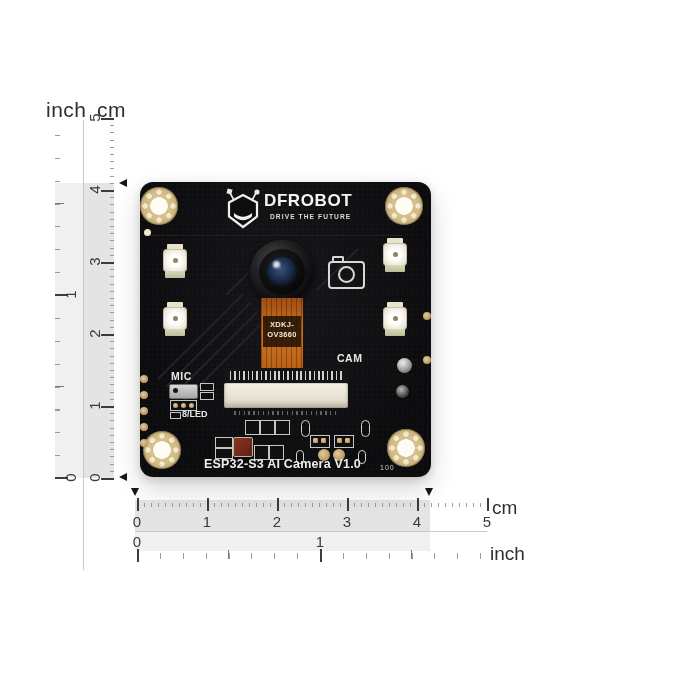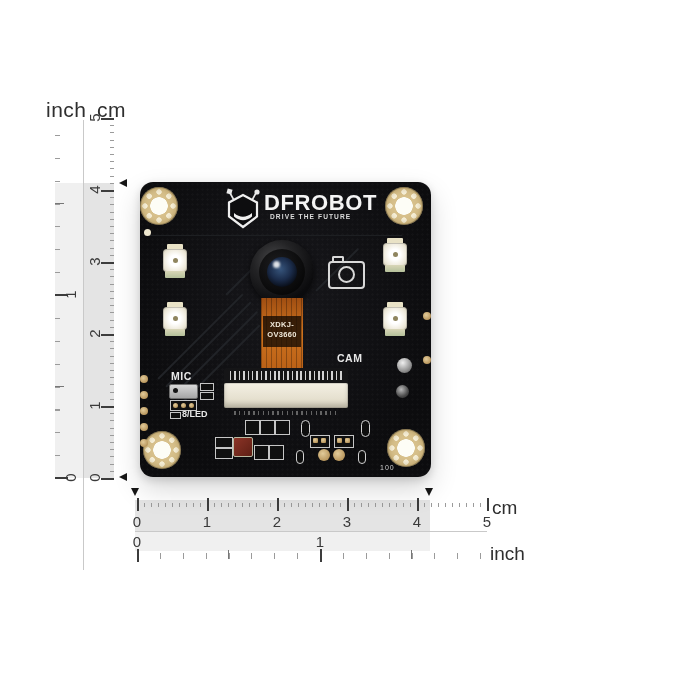--- a/index.html
+++ b/index.html
@@ -149,21 +149,21 @@
     <div class="a" style="left:4px;top:47px;width:7px;height:7px;border-radius:50%;background:#efe7cf;"></div>
 
     <svg class="a" style="left:82px;top:4px;" width="42" height="46" viewBox="0 0 42 46">
       <line x1="13" y1="16" x2="8" y2="7" stroke="#e9e9e9" stroke-width="1.6"></line>
       <rect x="5" y="3" width="5" height="5" fill="#e9e9e9" transform="rotate(15 7.5 5.5)"></rect>
       <line x1="29" y1="16" x2="34" y2="7" stroke="#e9e9e9" stroke-width="1.6"></line>
       <circle cx="35" cy="6" r="2.6" fill="#e9e9e9"></circle>
       <polygon points="21,9 35,16.5 35,30.5 21,41 7,30.5 7,16.5" fill="#0d0d0f" stroke="#efefef" stroke-width="2.2"></polygon>
       <path d="M12,27 Q21,34.5 30,27 L30,30.5 Q21,38 12,30.5 Z" fill="#efefef"></path>
     </svg>
-    <span class="a sk" style="left:124px;top:10px;font-size:22px;letter-spacing:.6px;color:#f4f4f4;">DFROBOT</span>
+    <span class="a sk" style="left:124px;top:10px;font-size:17px;letter-spacing:.6px;color:#f4f4f4;">DFROBOT</span>
     <span class="a sk" style="left:130px;top:32px;font-size:6.6px;letter-spacing:1.1px;color:#dcdcdc;">DRIVE THE FUTURE</span>
 
     <div class="a" style="left:110px;top:58px;width:64px;height:64px;border-radius:50%;background:radial-gradient(circle at 38% 32%,#48484a 0%,#232325 35%,#0b0b0d 72%);box-shadow:0 2px 7px rgba(0,0,0,.65);"></div>
     <div class="a" style="left:119px;top:67px;width:46px;height:46px;border-radius:50%;background:radial-gradient(circle at 40% 35%,#1d1d1f,#000);"></div>
     <div class="a" style="left:127px;top:75px;width:30px;height:30px;border-radius:50%;background:radial-gradient(circle at 45% 40%,#37557c 0%,#1b2c4a 45%,#070b14 78%);"></div>
     <div class="a" style="left:133px;top:79px;width:7px;height:7px;border-radius:50%;background:rgba(255,255,255,.85);filter:blur(1px);"></div>
 
     <div class="a" style="left:188px;top:79px;width:33px;height:24px;border:2px solid #d8d8d8;border-radius:4px;"></div>
     <div class="a" style="left:192px;top:74px;width:8px;height:5px;border:2px solid #d8d8d8;border-bottom:none;border-radius:2px 2px 0 0;"></div>
     <div class="a" style="left:198px;top:84px;width:13px;height:13px;border:2px solid #d8d8d8;border-radius:50%;"></div>
@@ -246,16 +246,17 @@
     <div class="a sbox" style="left:75px;top:255px;width:16px;height:9px;"></div>
     <div class="a sbox" style="left:75px;top:266px;width:16px;height:9px;"></div>
     <div class="a" style="left:93px;top:255px;width:18px;height:18px;background:linear-gradient(135deg,#8c3427,#5e1f15);border:1px solid #b9b9a0;border-radius:2px;"></div>
     <div class="a sbox" style="left:114px;top:263px;width:13px;height:13px;"></div>
     <div class="a sbox" style="left:129px;top:263px;width:13px;height:13px;"></div>
     <div class="a oval" style="left:156px;top:268px;width:6px;height:12px;"></div>
     <div class="a oval" style="left:218px;top:268px;width:6px;height:12px;"></div>
     <div class="a gdot" style="left:178px;top:267px;width:12px;height:12px;"></div>
     <div class="a gdot" style="left:193px;top:267px;width:12px;height:12px;"></div>
 
+    <span class="a sk" style="left:60px;top:276px;width:165px;text-align:center;font-size:12.5px;color:#ededed;letter-spacing:.2px;">ESP32-S3 AI Camera V1.0</span>
     <span class="a" style="left:240px;top:282px;font-size:7px;color:#cfcfcf;letter-spacing:1px;">100</span>
   </div>
 
 </div>
 
 </body></html>

